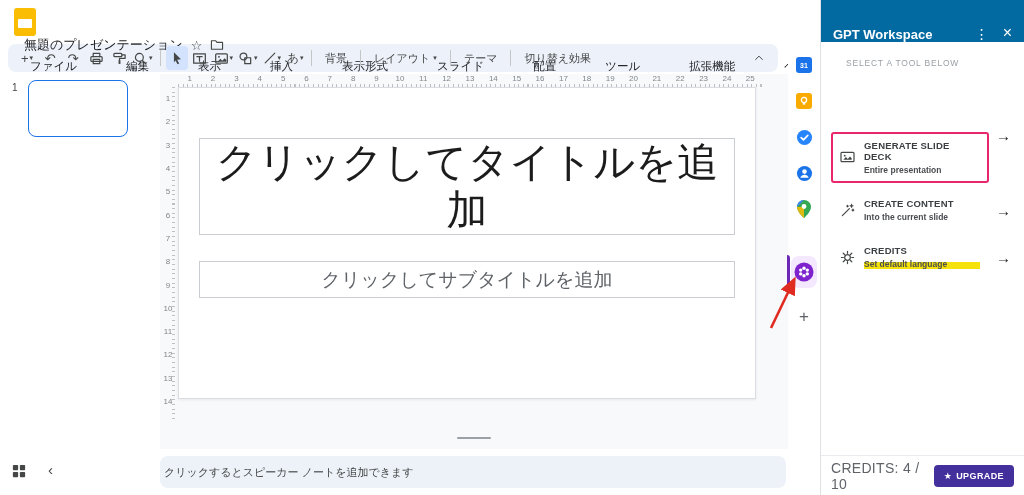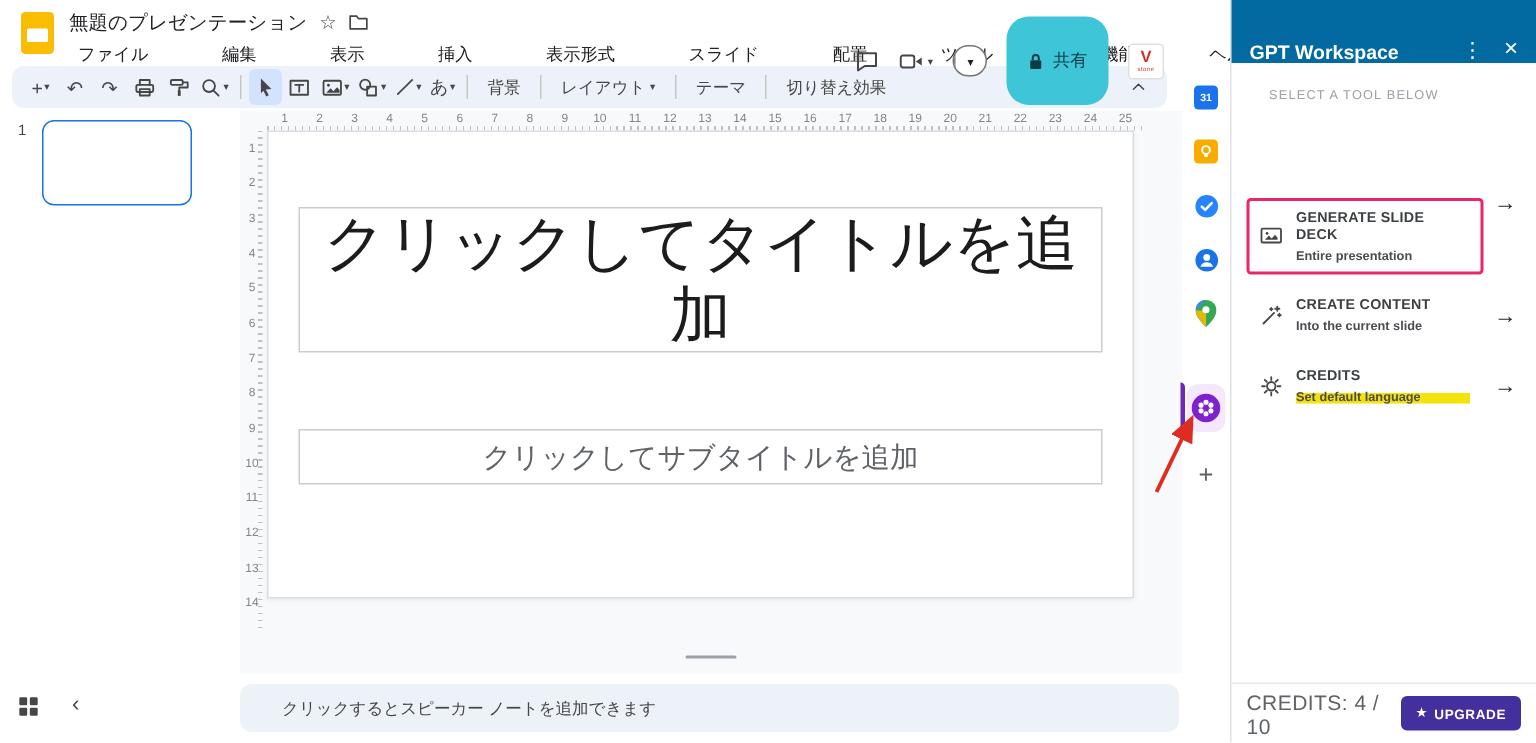--- a/index.html
+++ b/index.html
@@ -3,21 +3,21 @@
 <meta charset="utf-8">
 <style>
   * { margin:0; padding:0; box-sizing:border-box; }
   html,body { width:1024px; height:495px; overflow:hidden; }
   body { font-family:"Liberation Sans","DejaVu Sans",sans-serif; background:#fff; color:#202124; }
   .app { position:relative; width:1024px; height:495px; background:#fff; overflow:hidden; }
 
   
   .left { position:absolute; left:0; top:0; width:788px; height:495px; }
 
-  .topbar { display:flex; align-items:flex-start; height:44px; padding:6px 10px 0 14px; }
+  .topbar { display:flex; align-items:flex-start; height:44px; padding:6px 10px 0 14px;flex-direction:column; }
   .slides-logo { width:22px; height:28px; background:#fbbc04; border-radius:3px; position:relative; margin-top:2px; flex:0 0 auto; }
   .slides-logo::after { content:''; position:absolute; left:4px; top:11px; width:14px; height:9px; background:#fff; border-radius:1px; }
   .title-block { margin-left:10px; flex:1; min-width:0; }
   .title-row { display:flex; align-items:center; gap:8px; font-size:13px; color:#202124; height:18px; }
   .star { color:#444746; font-size:13px; cursor:pointer; }
   .menu-bar { display:flex; margin-top:3px;gap:37px; }
   .menu-item { font-size:11.5px; color:#202124; padding:2px 6px; border-radius:4px; cursor:pointer; white-space:nowrap; }
   .topbar-right { display:flex; align-items:center; gap:13px; padding-top:5px; margin-right:2px; }
   .icbtn { display:flex; align-items:center; gap:2px; color:#444746; cursor:pointer; }
   .caret { font-size:7px; color:#444746; }
@@ -52,29 +52,29 @@
   .vruler { position:absolute; left:1px; top:13px; bottom:28px; width:14px; display:flex; flex-direction:column; color:#80868b; }
   .vruler::after { content:''; position:absolute; top:0; bottom:0; right:0; width:3px;
     background:repeating-linear-gradient(180deg,#bdc1c6 0 1px,transparent 1px 4.66px); }
   .vtick { flex:0 0 23.3px; display:flex; align-items:center; justify-content:center; font-size:8px; }
 
   .slide { position:absolute; left:18px; top:13px; width:578px; height:312px; background:#fff;
     border:1px solid #d9dce1; box-shadow:0 1px 3px rgba(0,0,0,.07); }
   .title-ph { position:absolute; left:20px; right:20px; top:50px; height:97px; border:1px solid #c9ccd1;
     display:flex; align-items:center; justify-content:center; text-align:center;
     font-size:41px; line-height:1.15; color:#1c1c1c; cursor:text; }
-  .subtitle-ph { position:absolute; left:20px; right:20px; top:198px; height:37px; border:1px solid #c9ccd1;
+  .subtitle-ph { position:absolute; left:20px; right:20px; top:173px; height:37px; border:1px solid #c9ccd1;
     display:flex; align-items:center; justify-content:center; font-size:19px; color:#5f6368; cursor:text; }
   .resize-handle { position:absolute; left:50%; transform:translateX(-50%); bottom:10px; width:34px; height:2px; background:#9aa0a6; border-radius:2px; cursor:ns-resize; }
 
   .notes-row { position:absolute; left:0; right:0; bottom:7px; height:32px; }
   .grid-btn { position:absolute; left:12px; top:8px; cursor:pointer; }
   .collapse-btn { position:absolute; left:48px; top:5px; font-size:15px; color:#444746; cursor:pointer; }
   .notes-bar { position:absolute; left:160px; right:2px; top:0; bottom:0; background:#edf2f9; border-radius:8px;
-    display:flex; align-items:center; padding-left:28px; font-size:11px; color:#444746; cursor:text; }
+    display:flex; align-items:center; padding-left:4px; font-size:11px; color:#444746; cursor:text; }
 
   
   .rail { position:absolute; left:788px; top:44px; bottom:0; width:32px; background:#fff; display:flex; flex-direction:column; align-items:center; padding-top:12px; gap:18px; }
   .rail-item { width:18px; height:18px; display:flex; align-items:center; justify-content:center; cursor:pointer; position:relative; }
   .cal-icon { width:16px; height:16px; background:#1a73e8; border-radius:3px; color:#fff; font-size:7px; font-weight:bold; display:flex; align-items:center; justify-content:center; }
   .keep-icon { width:16px; height:16px; background:#f9ab00; border-radius:3px; display:flex; align-items:center; justify-content:center; }
   .rail-gpt { position:relative; width:26px; height:32px; margin-top:20px; background:#f3e8fd; border-radius:8px; display:flex; align-items:center; justify-content:center; cursor:pointer; }
   .rail-gpt::before { content:''; position:absolute; left:-4px; top:-1px; width:3px; height:34px; background:#6d28b5; border-radius:0 3px 3px 0; }
   .rail-plus { font-size:17px; color:#5f6368; cursor:pointer; line-height:1; margin-top:2px; }
 

